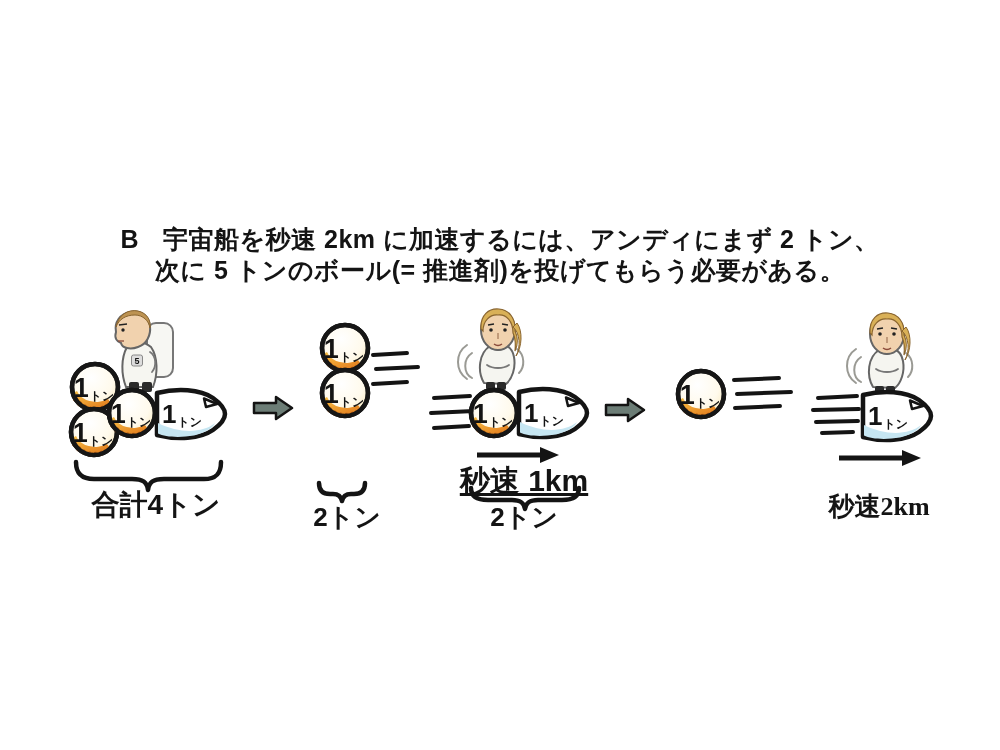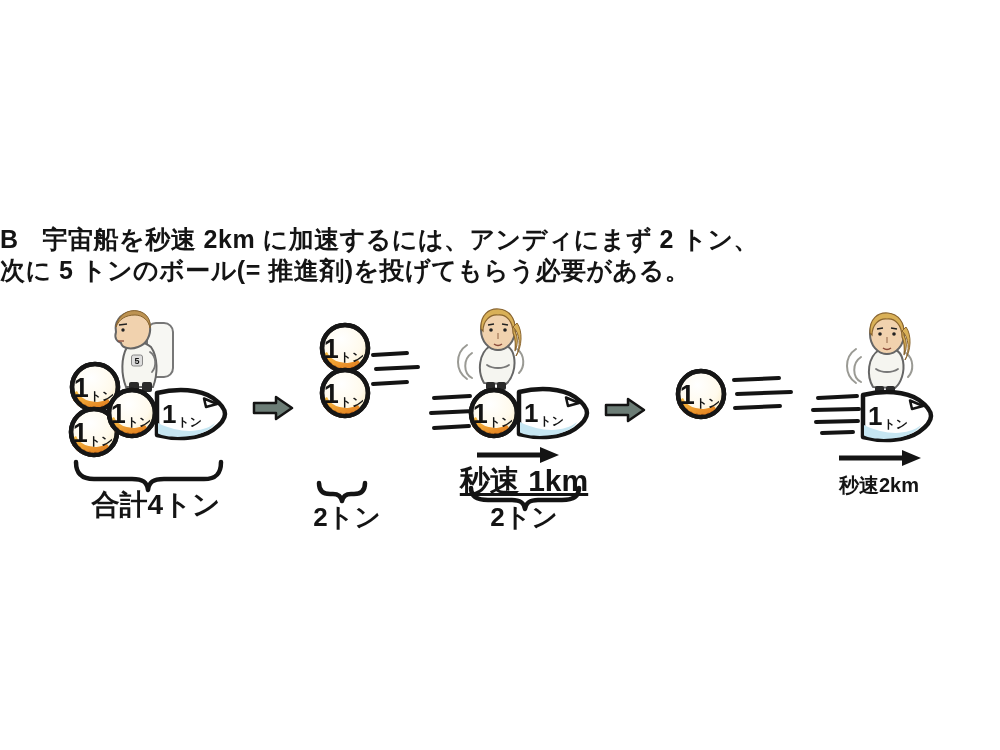--- a/index.html
+++ b/index.html
@@ -1,28 +1,28 @@
 <!DOCTYPE html>
 <html><head>
 <meta charset="utf-8">
 <style>
   html,body{margin:0;padding:0;background:#fff;}
   body{width:1000px;height:750px;position:relative;overflow:hidden;
        font-family:"Liberation Sans","DejaVu Sans",sans-serif;color:#141414;}
   .canvas{position:absolute;inset:0;}
-  .title{position:absolute;top:224px;left:0;width:1000px;
+  .title{position:absolute;top:224px;left:0;width:1000px;text-align:center;
          font-weight:bold;font-size:25px;line-height:31px;letter-spacing:0.5px;}
   .title .prefix{margin-right:24px;}
   .dlabel{position:absolute;transform:translateX(-50%);font-weight:bold;
           white-space:nowrap;color:#141414;}
   .lbl-total {top:486px;left:156px;font-size:28px;}
   .lbl-m2a   {top:500px;left:347px;font-size:26px;}
   .lbl-sp1   {top:461px;left:524px;font-size:30px;text-decoration:underline;}
   .lbl-m2b   {top:500px;left:524px;font-size:26px;}
-  .lbl-sp2   {top:472px;left:879px;font-size:20px;}
+  .lbl-sp2   {top:489px;left:879px;font-size:26px;font-family:Liberation Serif, serif;}
   svg{position:absolute;top:0;left:0;}
   svg text{font-family:"Liberation Sans","DejaVu Sans",sans-serif;font-weight:bold;fill:#141414;}
   .num{font-size:27px;}
   .unit{font-size:12px;}
   .rnum{font-size:26px;}
   .brace{fill:none;stroke:#141414;stroke-width:4.5;stroke-linecap:round;stroke-linejoin:round;}
   .mline{fill:none;stroke:#141414;stroke-width:4;stroke-linecap:round;}
   .swirl{fill:none;stroke:#9a9a94;stroke-width:2;stroke-linecap:round;}
   .suitline{fill:none;stroke:#777;stroke-width:1.8;stroke-linecap:round;}
 </style>

